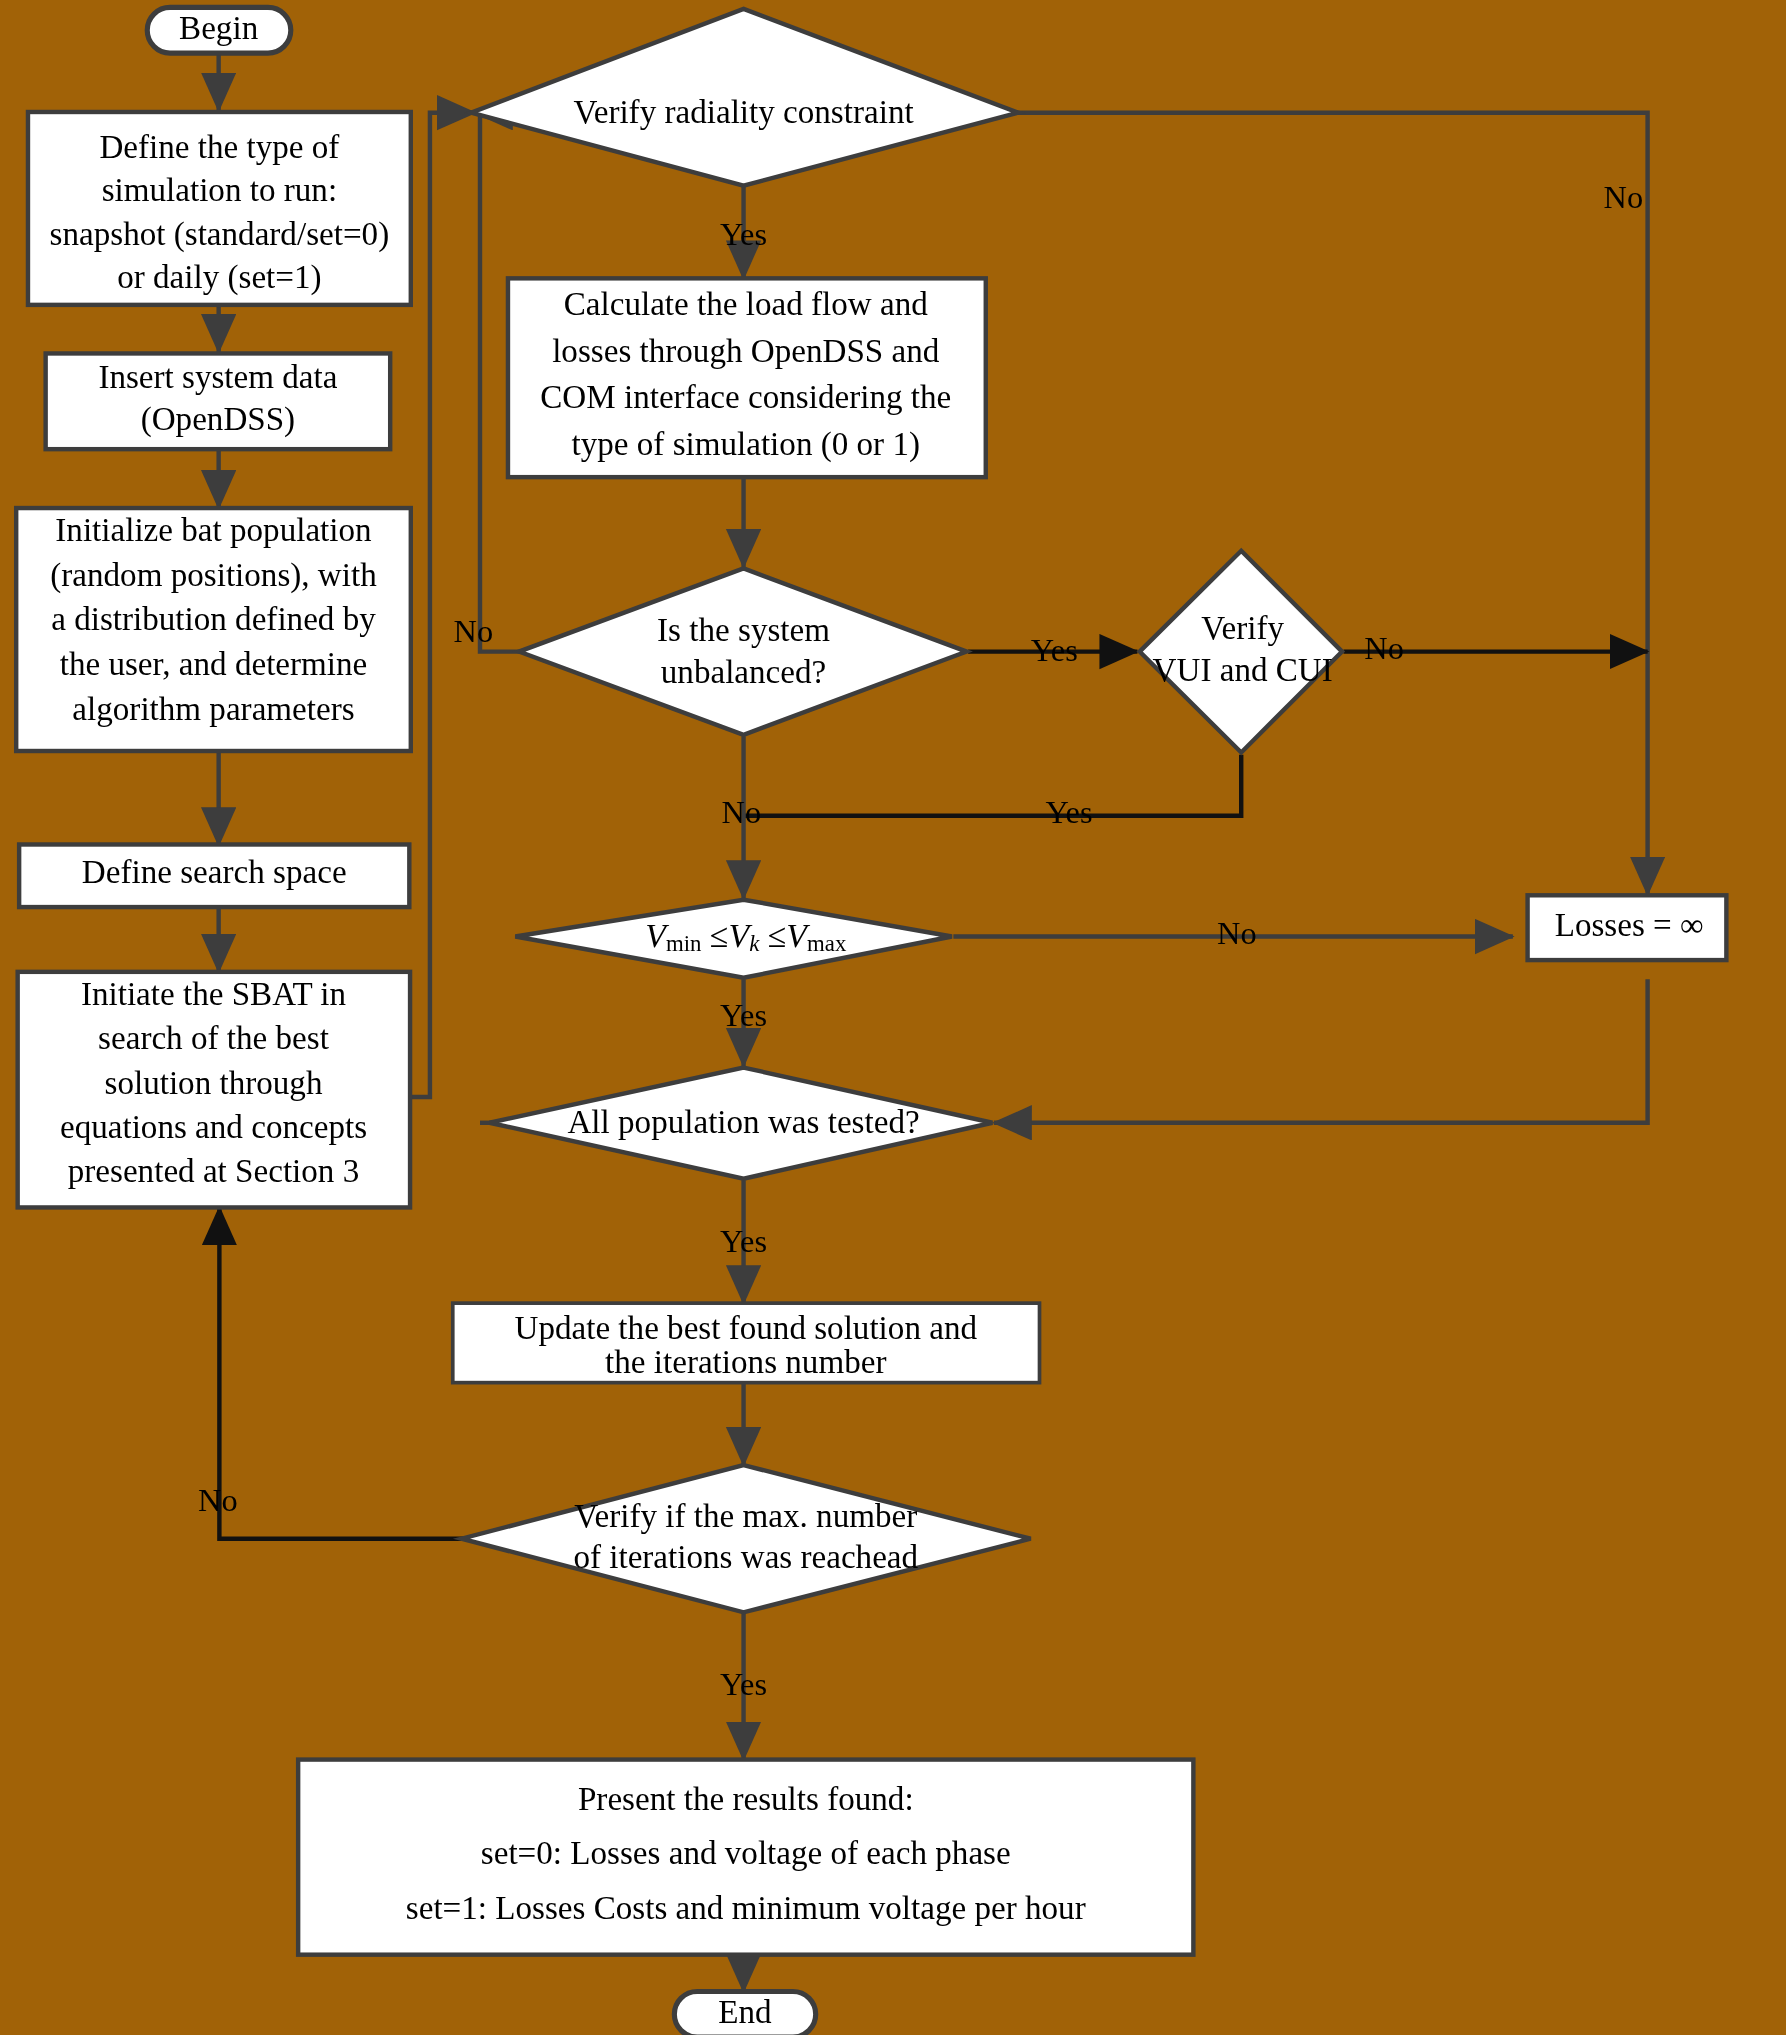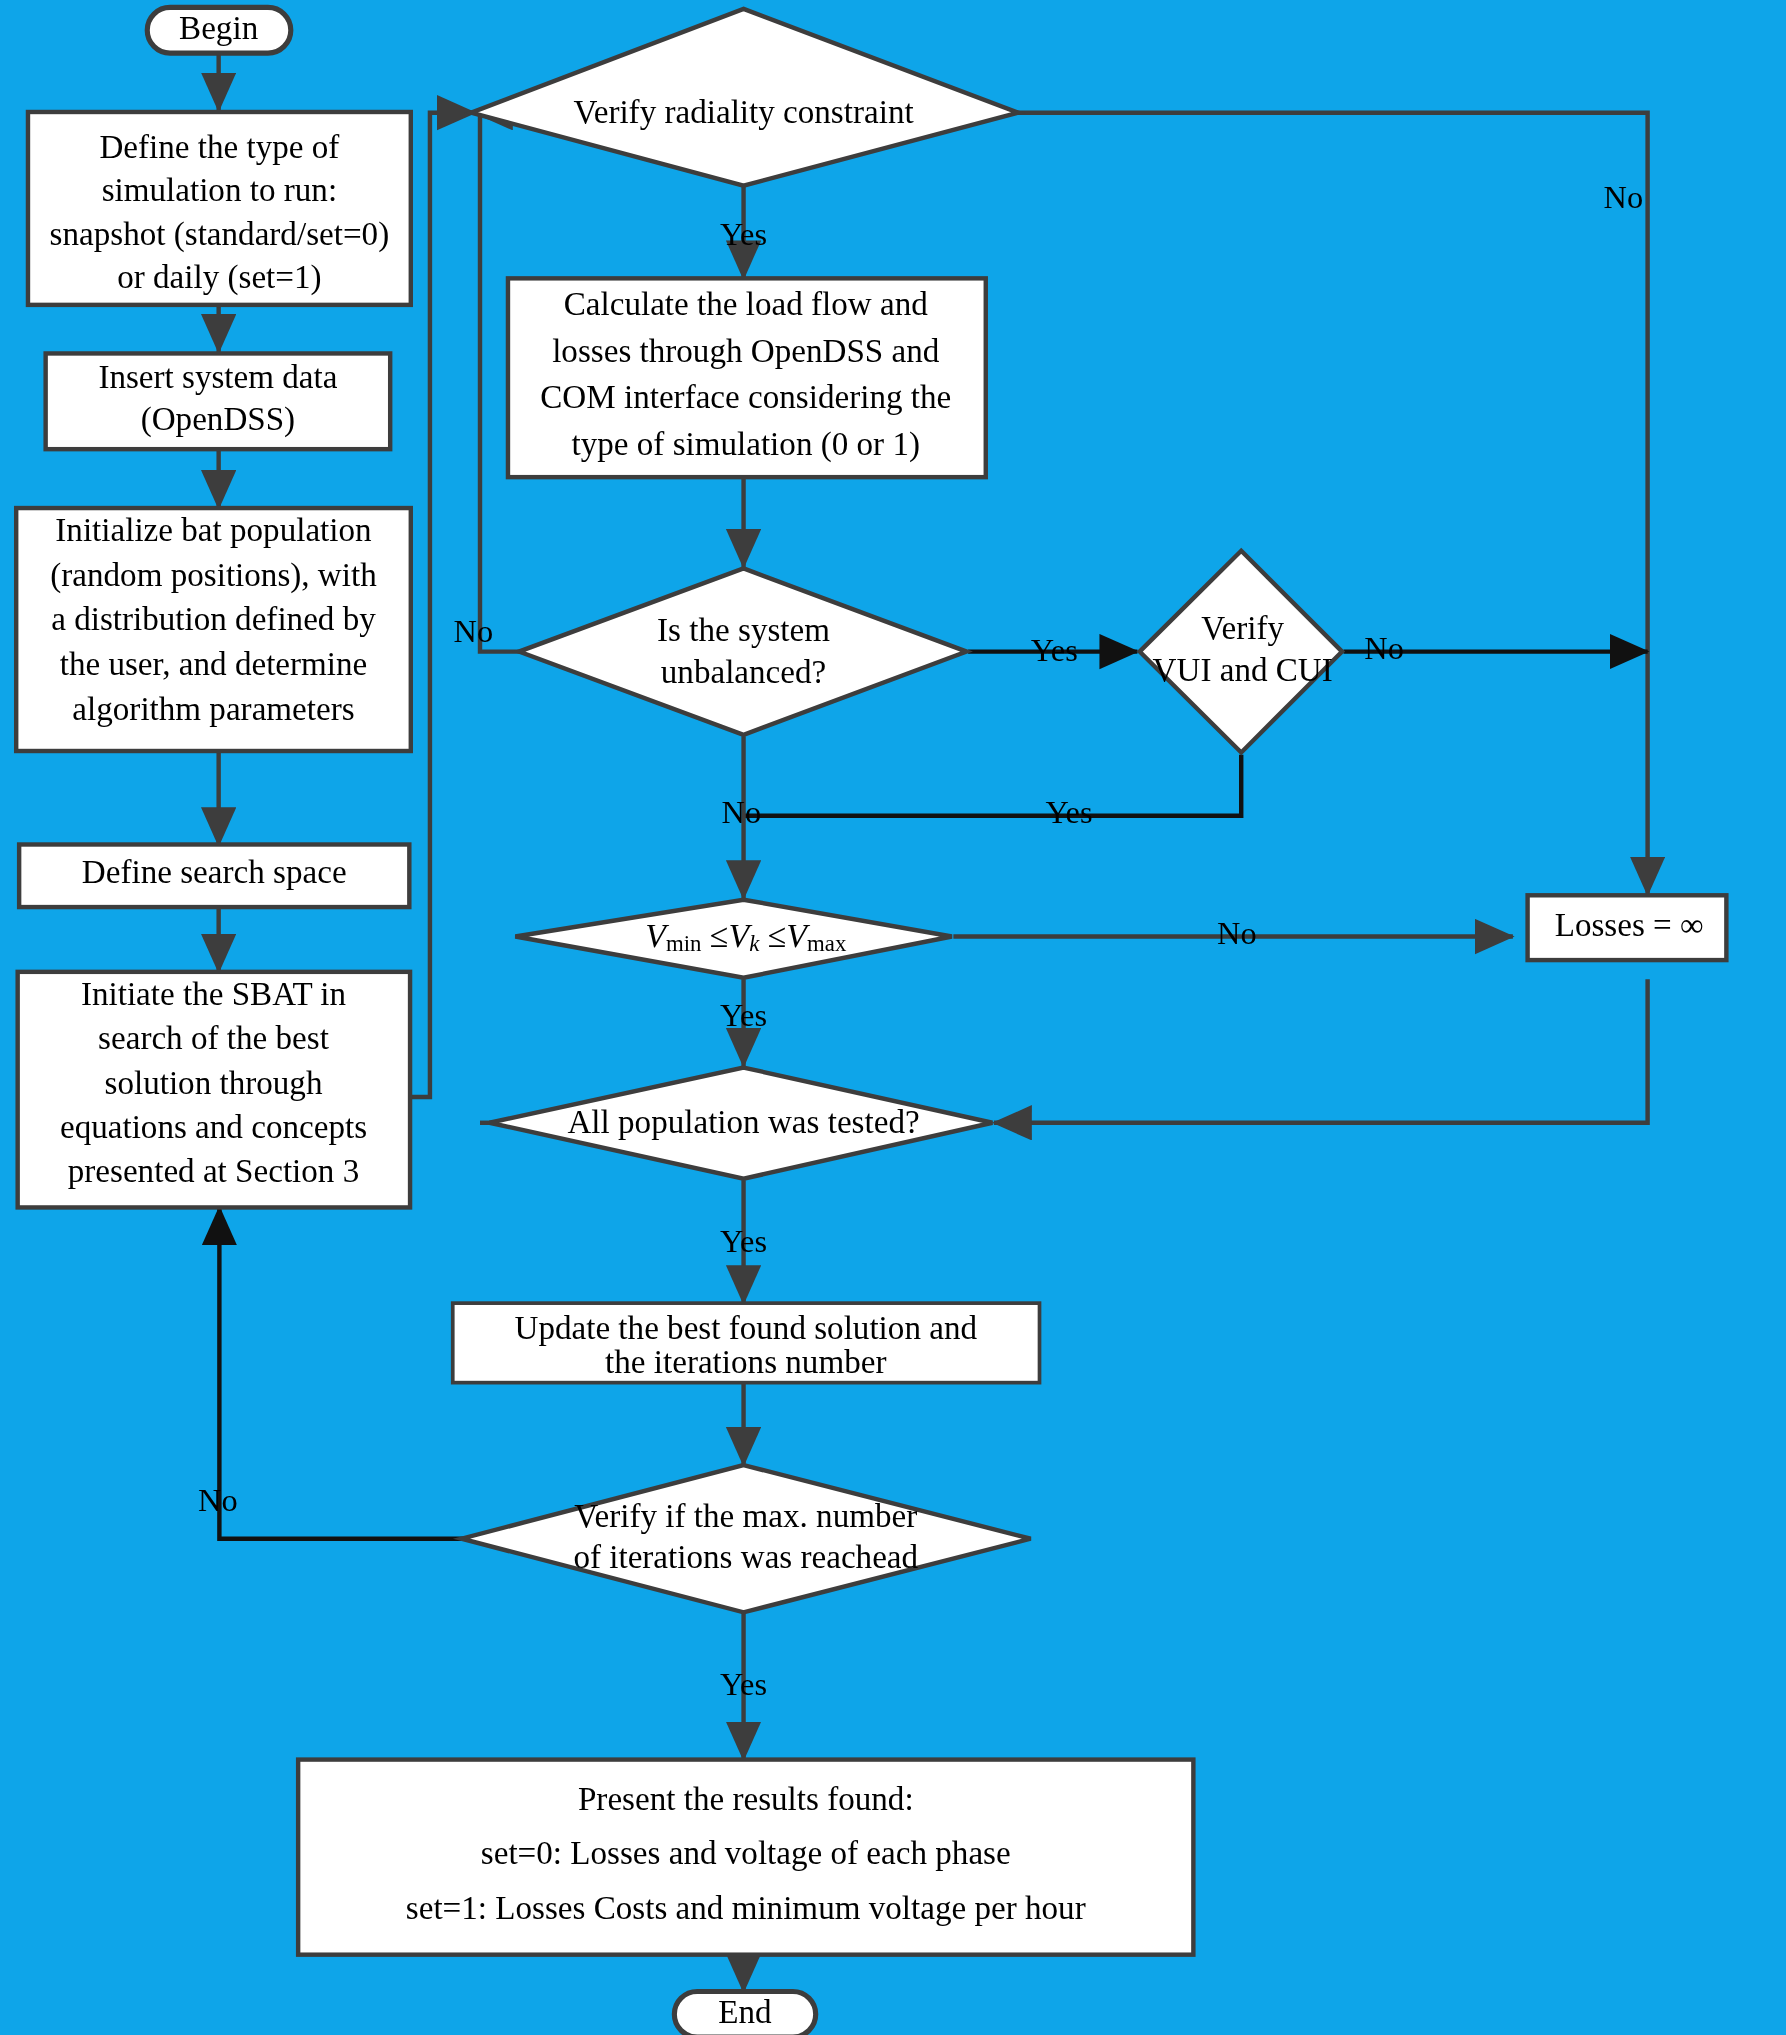--- a/index.html
+++ b/index.html
@@ -8,21 +8,21 @@
     padding: 0;
     background: #ffffff;
   }
   body {
     font-family: "Liberation Serif", "DejaVu Serif", serif;
   }
   #flow-root {
     position: relative;
     width: 1786px;
     height: 2035px;
-    background: #0ea5e9;
+    background: #a16207;
   }
   svg#flow-svg {
     position: absolute;
     top: 0;
     left: 0;
     width: 1786px;
     height: 2035px;
     display: block;
   }
   .node-shape {

